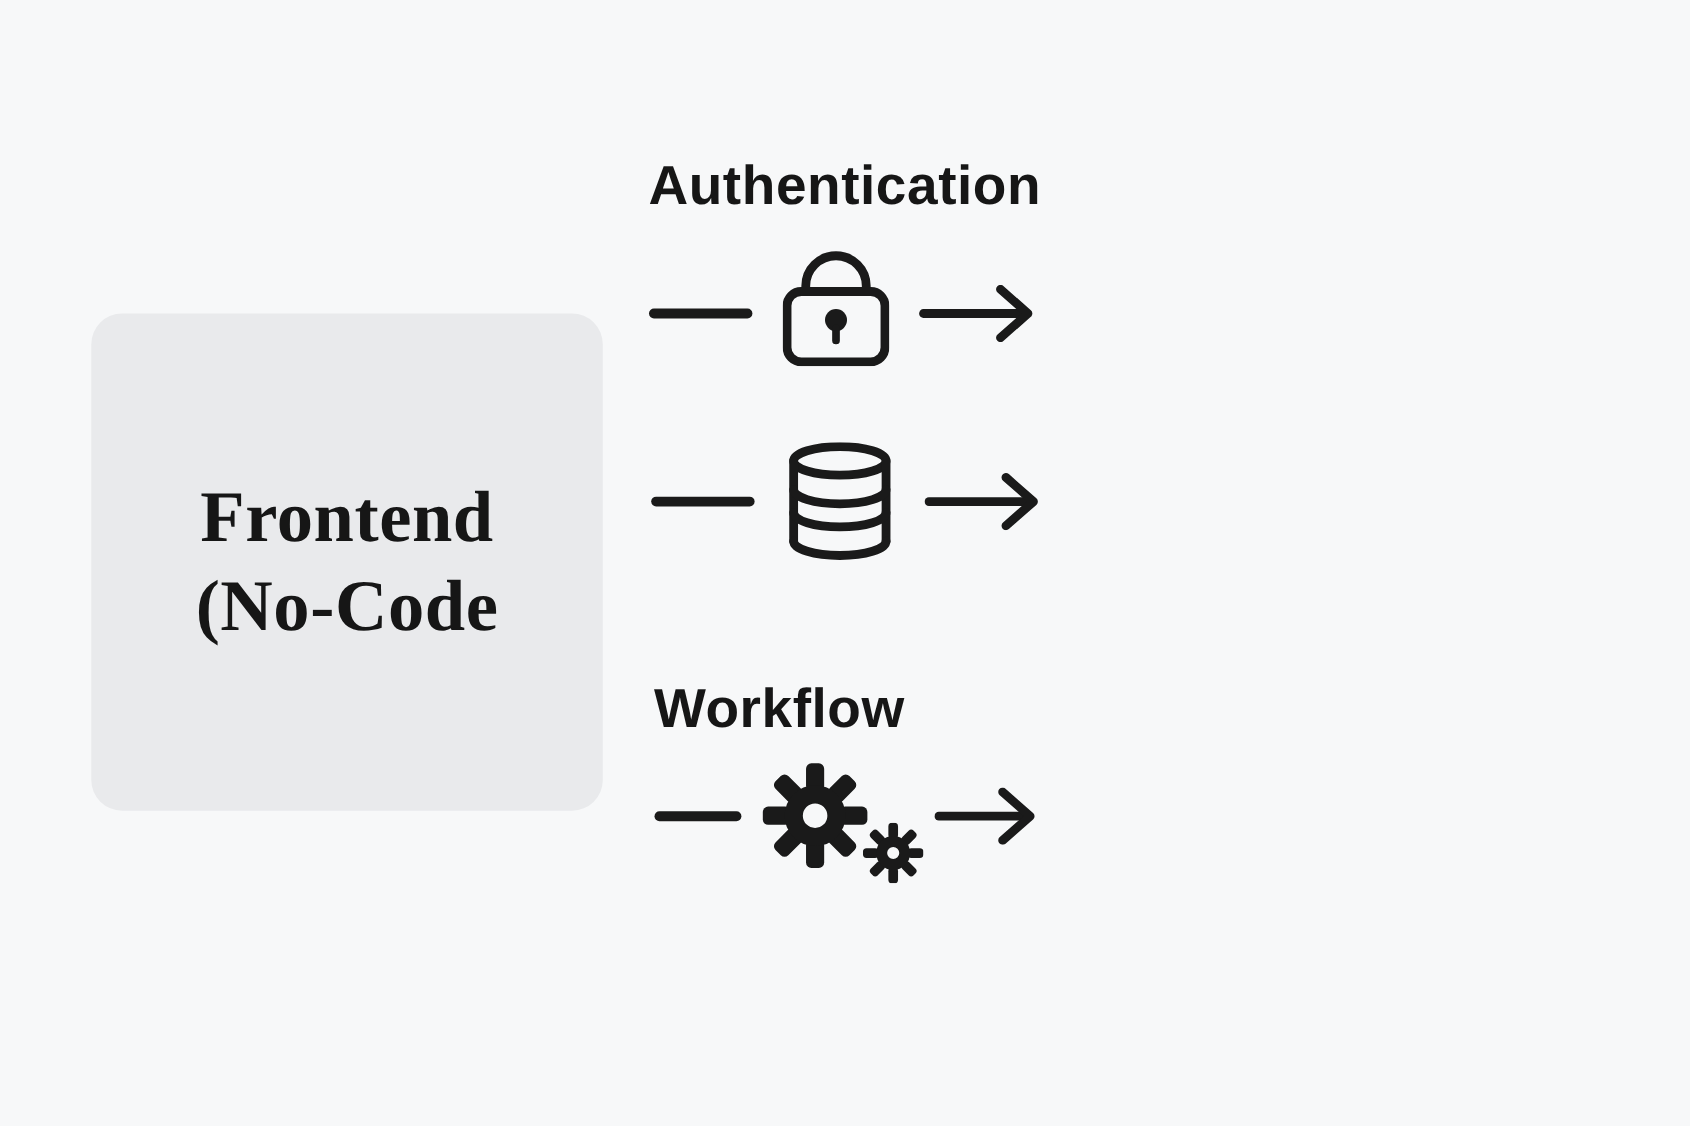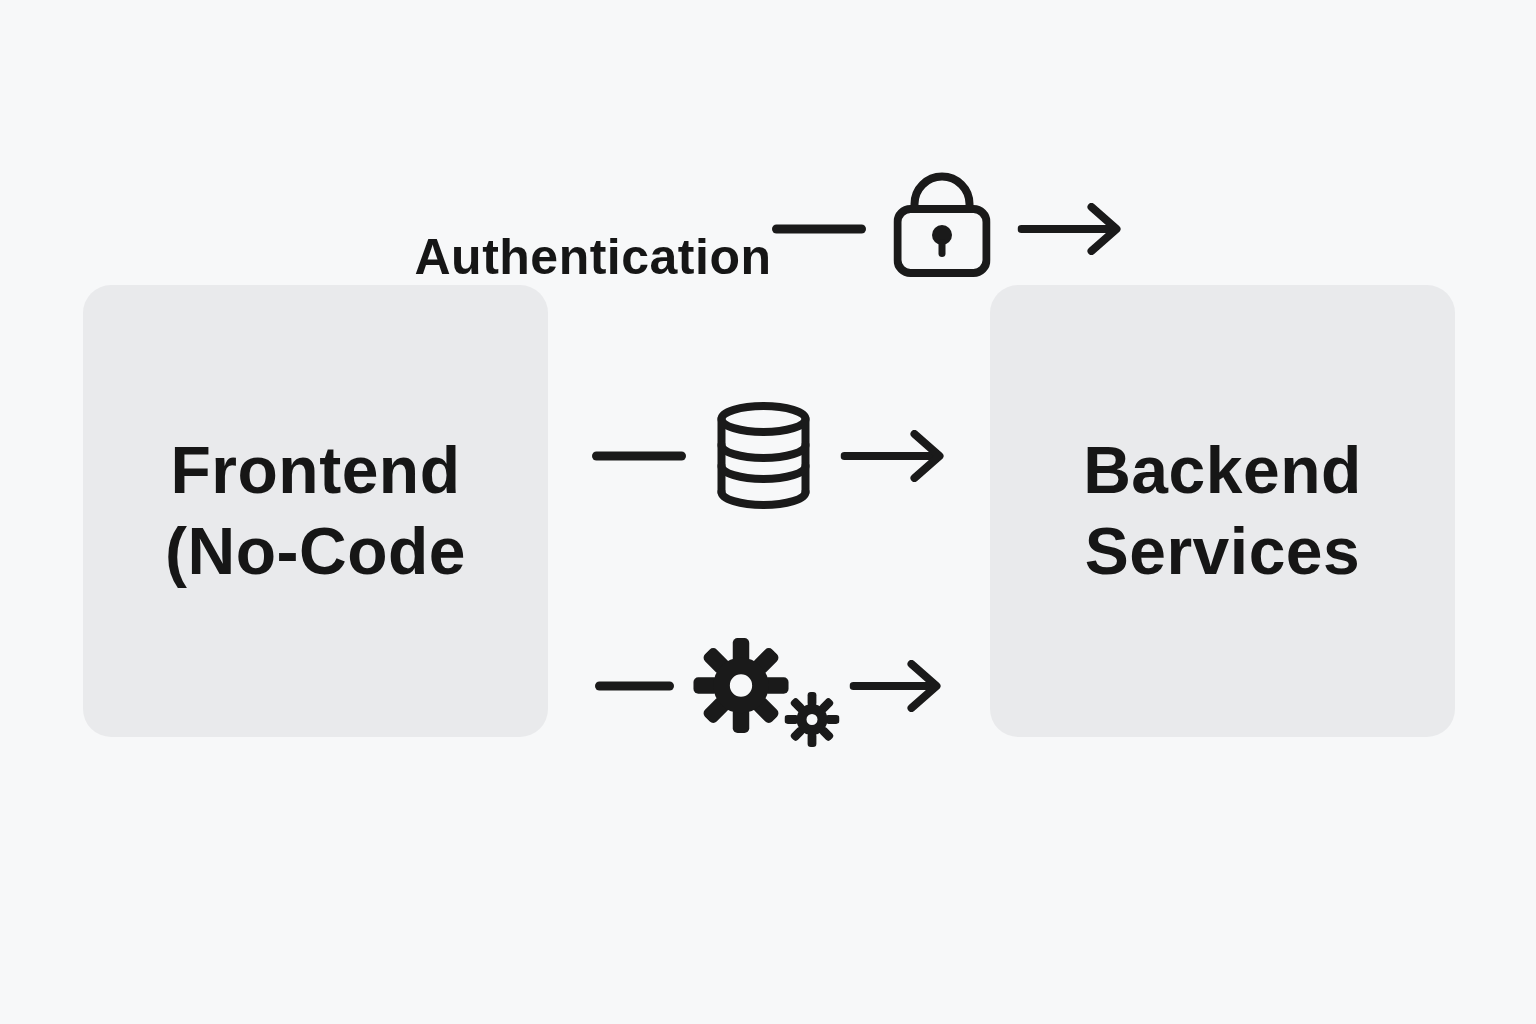--- a/index.html
+++ b/index.html
@@ -19,36 +19,36 @@
     position: absolute;
     top: 285px;
     width: 465px; height: 452px;
     background: #E9EAEC;
     border-radius: 28px;
     display: flex;
     align-items: center;
     justify-content: center;
     text-align: center;
   }
-  .box-left  { left: 83px; }
+  .box-left  { left: 83px; font-family: Liberation Serif, serif; }
   .box-right { left: 990px; }
   .box-title {
     font-size: 66px;
     font-weight: 700;
     line-height: 81px;
     color: #161616;
     letter-spacing: 0.5px;
   }
   .connector {
     position: absolute;
     left: 50%;
     transform: translateX(-50%);
     display: flex;
-    flex-direction: row;
-    align-items: flex-end;
+    flex-direction: column;
+    align-items: flex-start;
   }
   #conn-auth     { top: 140px; }
   #conn-storage  { top: 390px; }
   #conn-workflow { top: 616px; }
   .connector-label {
     font-size: 50px;
     font-weight: 700;
     line-height: 56px;
     color: #161616;
     letter-spacing: 0.5px;
@@ -85,26 +85,20 @@
 
 <div class="canvas">
 
   <div class="box box-left">
     <div class="box-title">
       <div>Frontend</div>
       <div>(No-Code</div>
     </div>
   </div>
 
-  <div class="box box-right">
-    <div class="box-title">
-      <div>Backend</div>
-      <div>Services</div>
-    </div>
-  </div>
 
   <div class="connector" id="conn-auth">
     <div class="connector-label">Authentication</div>
     <div class="connector-row">
       <svg width="95" height="12" viewBox="0 0 95 12">
         <line class="stroke" x1="5" y1="6" x2="90" y2="6" stroke-width="9"></line>
       </svg>
       <svg class="icon-mid icon-lock" width="97" height="112" viewBox="0 0 97 112">
         <path class="stroke" stroke-width="8" d="M21 44 v-5 a27.5 27.5 0 0 1 55 0 v5"></path>
         <rect class="stroke" stroke-width="8" x="4" y="44" width="89" height="64" rx="13"></rect>
@@ -132,20 +126,21 @@
         <path class="stroke" stroke-width="8" d="M8 64 a42 13 0 0 0 84 0"></path>
       </svg>
       <svg width="104" height="52" viewBox="0 0 104 52">
         <line class="stroke" x1="4" y1="26" x2="97" y2="26" stroke-width="8"></line>
         <polyline class="stroke" stroke-width="8" points="74,4 99,26 74,48"></polyline>
       </svg>
     </div>
   </div>
 
   <div class="connector" id="conn-workflow">
+    <div class="connector-label">Workflow</div>
     <div class="connector-row">
       <svg width="80" height="12" viewBox="0 0 80 12">
         <line class="stroke" x1="5" y1="6" x2="75" y2="6" stroke-width="9"></line>
       </svg>
       <div class="gears-wrap">
         <svg class="gear-large" width="97" height="97" viewBox="0 0 100 100">
           <g>
             <rect class="fill" x="41.5" y="1" width="17" height="26" rx="5"></rect>
             <rect class="fill" x="41.5" y="1" width="17" height="26" rx="5" transform="rotate(45 50 50)"></rect>
             <rect class="fill" x="41.5" y="1" width="17" height="26" rx="5" transform="rotate(90 50 50)"></rect>

